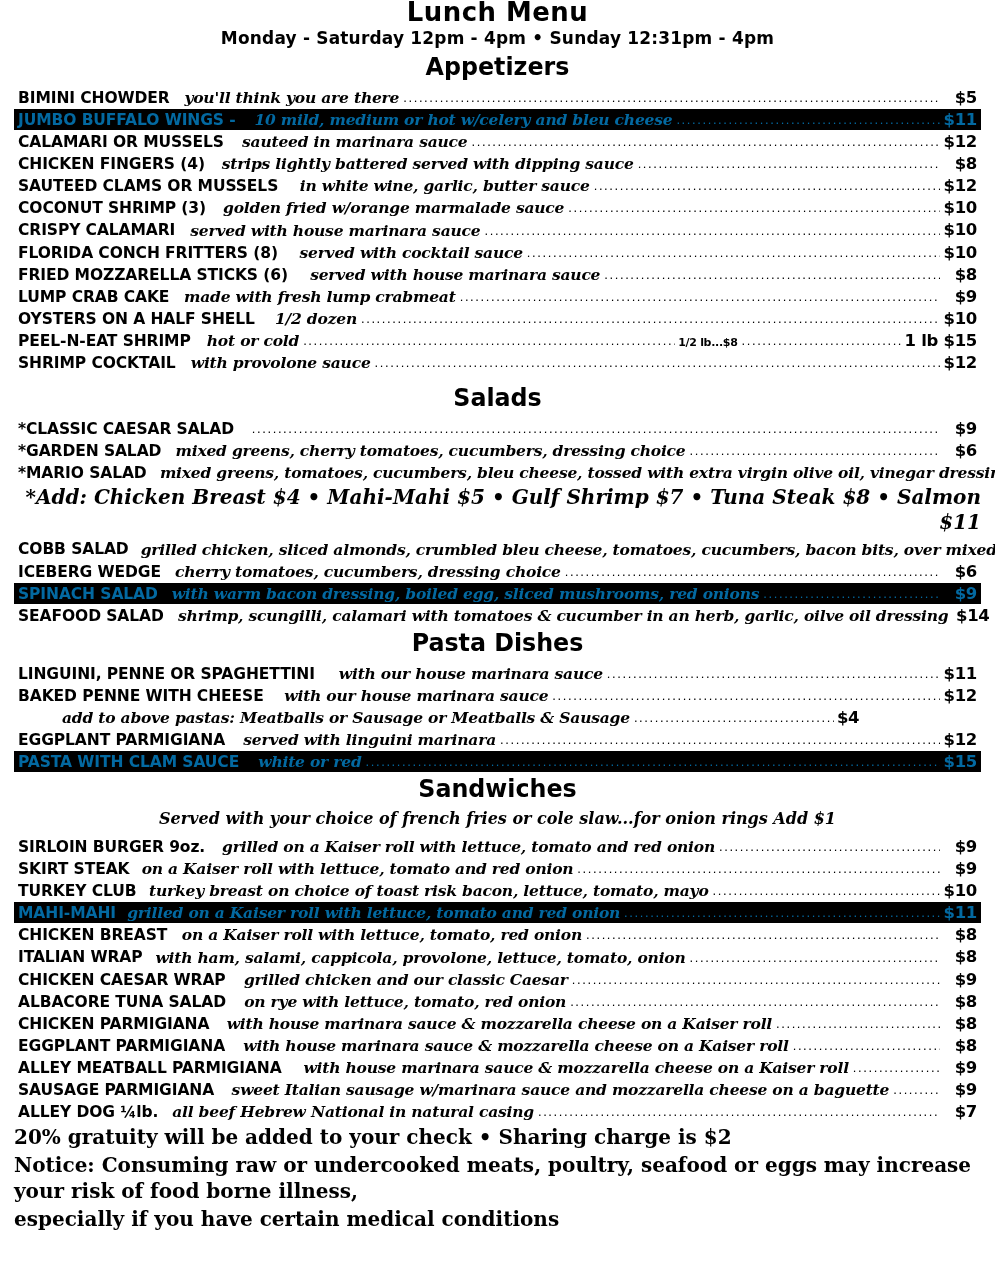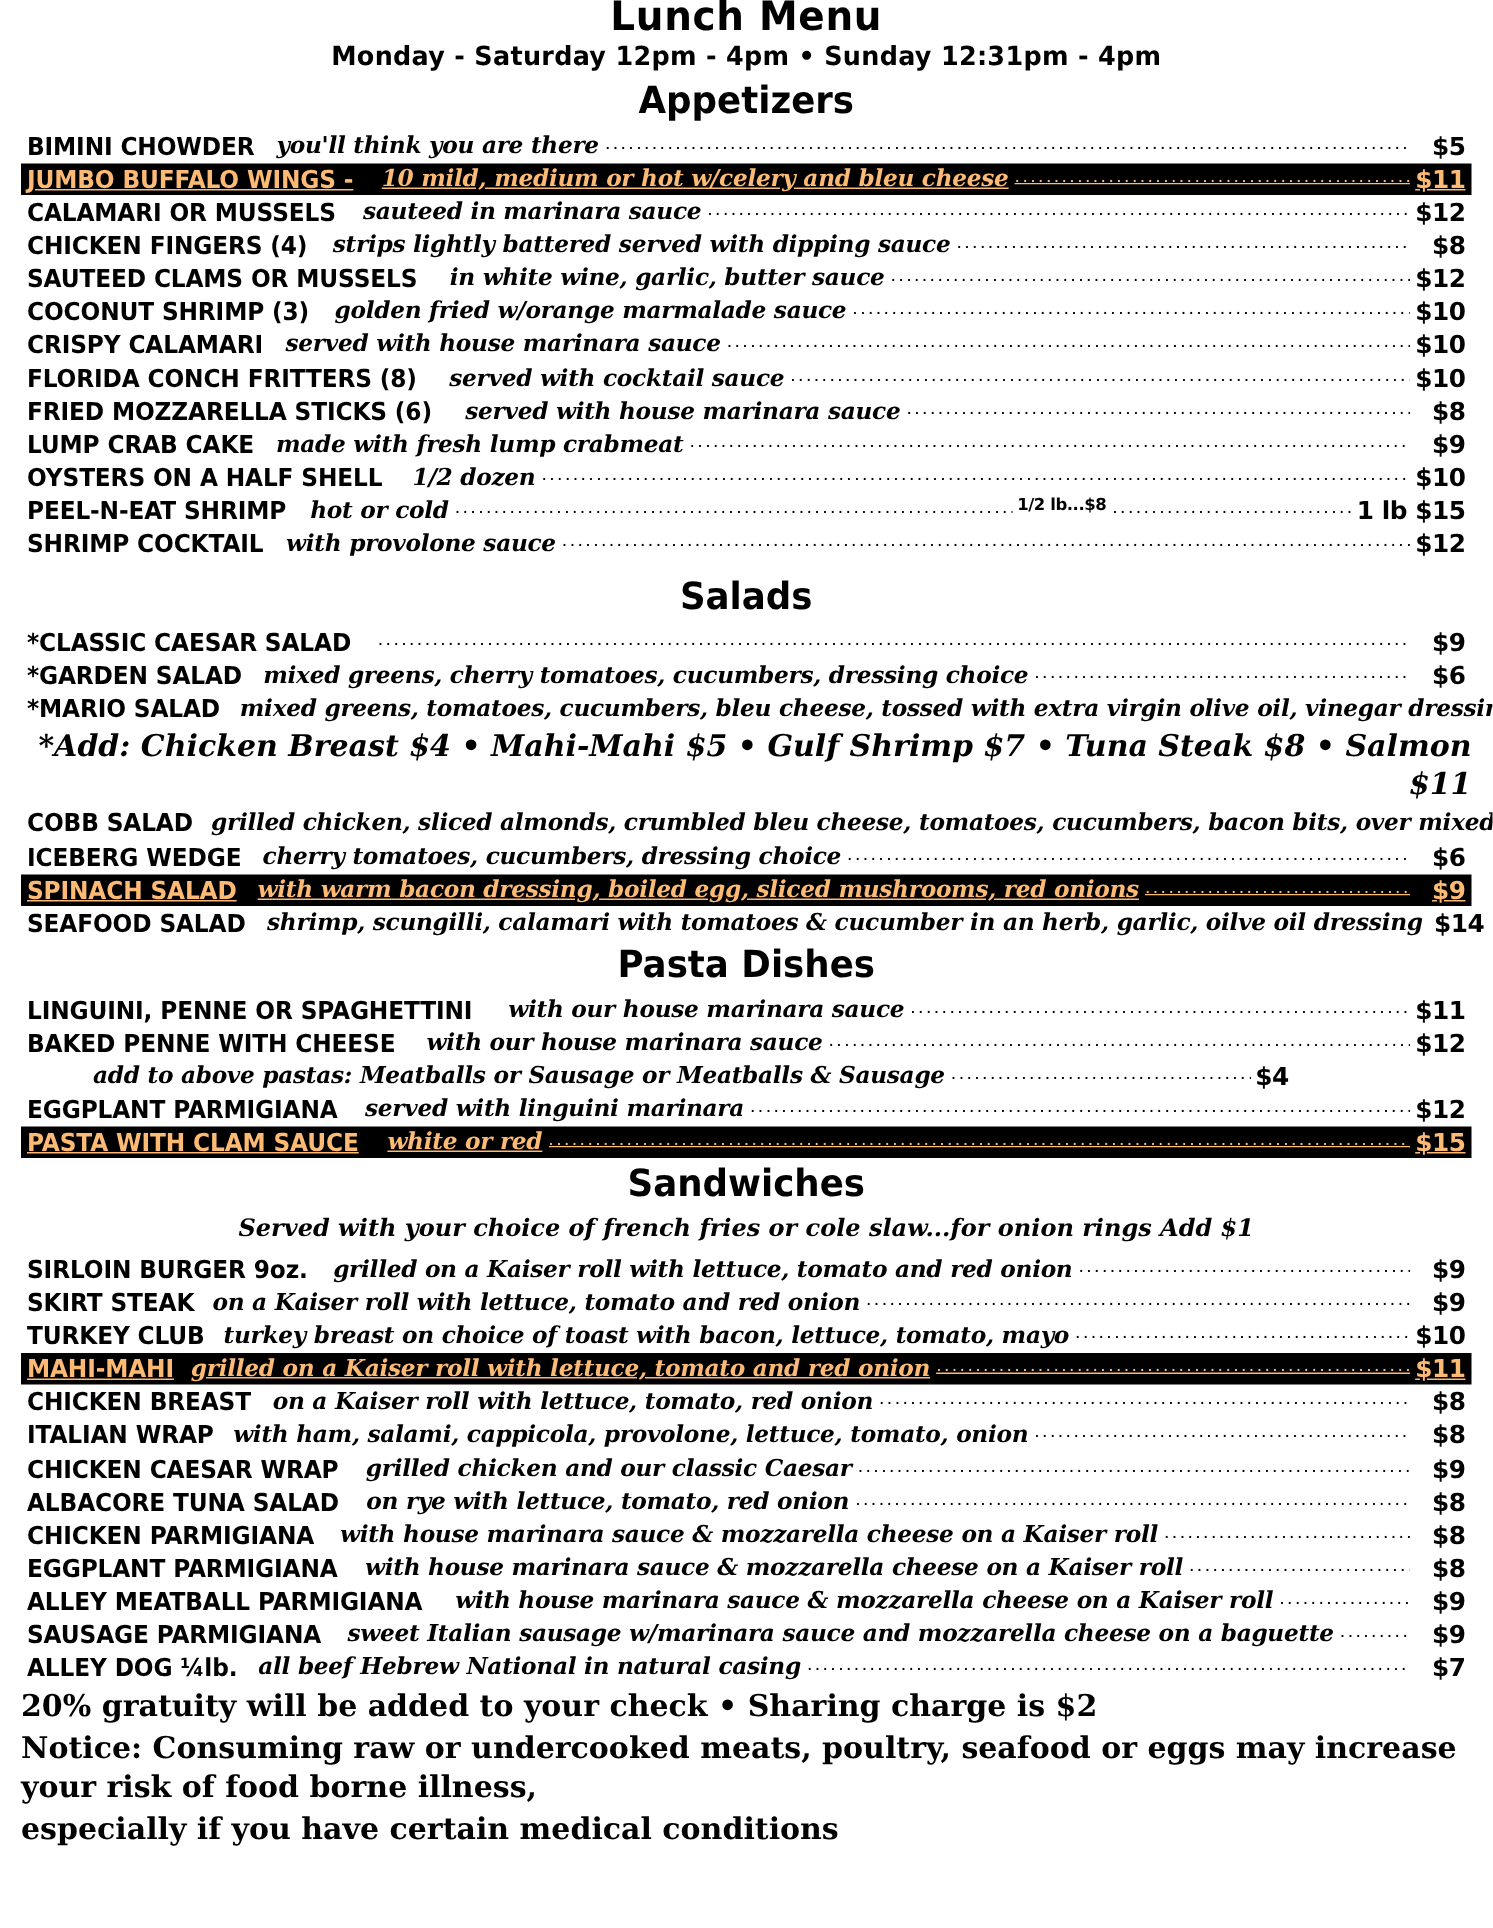--- a/index.html
+++ b/index.html
@@ -56,32 +56,31 @@
   }
 
   
   .items {
     margin: 0;
     padding: 0;
     list-style: none;
   }
   .row {
     display: flex;
-    align-items: flex-start;
+    align-items: flex-end;
     width: 100%;
     box-sizing: border-box;
     padding: 1px 4px 1px 4px;
     margin: 0 0 1px 0;
     line-height: 1.16;
     min-height: 21px;
   }
   .row.highlight {
     background: #000000;
-    color: #fdba74;
-    text-decoration: underline;
+    color: #0369a1;
   }
   .row .txt {
     white-space: nowrap;
     flex: 0 0 auto;
     font-size: 16.5px;
   }
   .row .name {
     font-family: "DejaVu Sans", sans-serif;
     font-weight: 700;
     font-size: 16.5px;
@@ -358,21 +357,21 @@
         <span class="price">$9</span>
       </li>
       <li class="row">
         <span class="txt name">SKIRT STEAK</span>
         <span class="txt desc">on a Kaiser roll with lettuce, tomato and red onion</span>
         <span class="leader"></span>
         <span class="price">$9</span>
       </li>
       <li class="row">
         <span class="txt name">TURKEY CLUB</span>
-        <span class="txt desc">turkey breast on choice of toast with bacon, lettuce, tomato, mayo</span>
+        <span class="txt desc">turkey breast on choice of toast risk bacon, lettuce, tomato, mayo</span>
         <span class="leader"></span>
         <span class="price">$10</span>
       </li>
       <li class="row highlight">
         <span class="txt name">MAHI-MAHI</span>
         <span class="txt desc">grilled on a Kaiser roll with lettuce, tomato and red onion</span>
         <span class="leader"></span>
         <span class="price">$11</span>
       </li>
       <li class="row">

